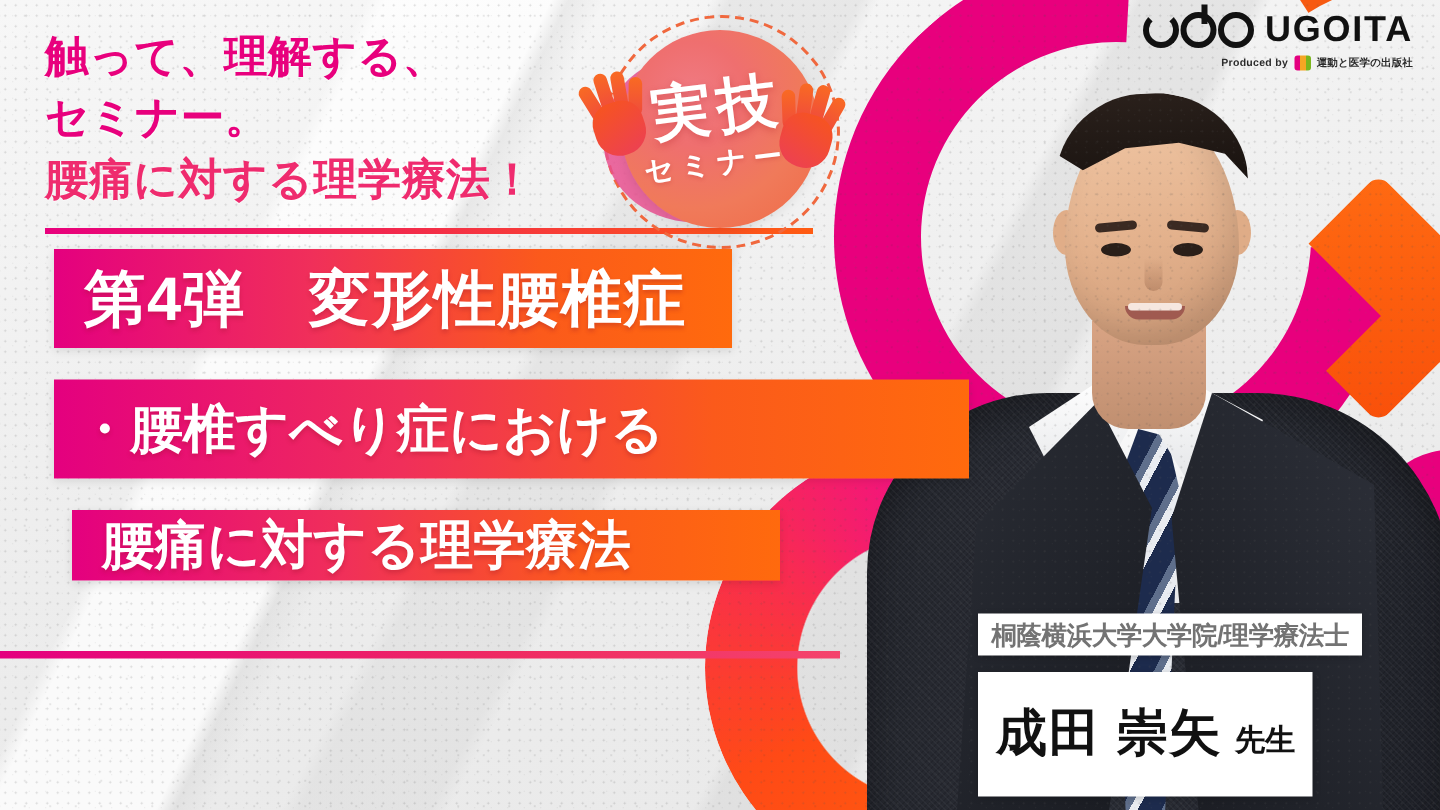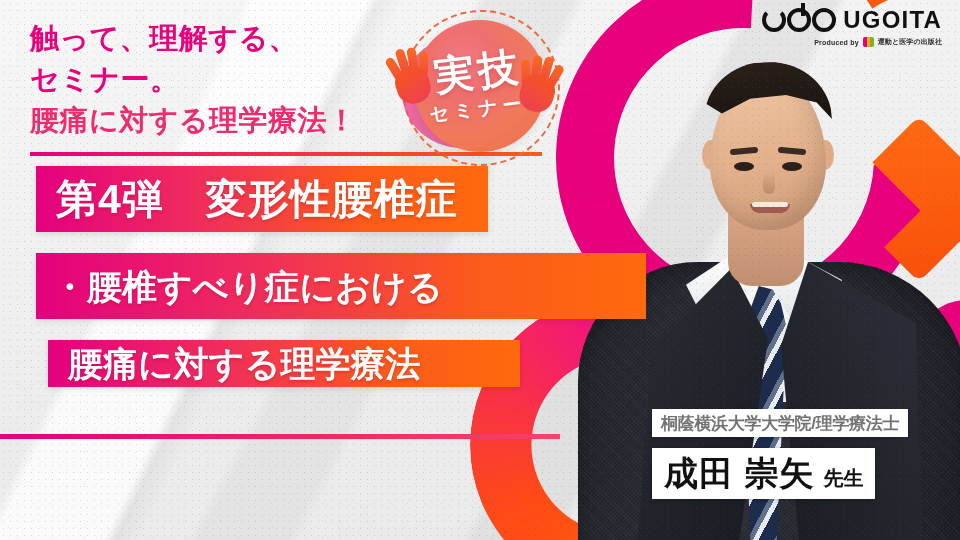--- a/index.html
+++ b/index.html
@@ -251,21 +251,21 @@
 
   
   #affil{
     position:absolute;left:652px;top:409px;height:28px;
     background:#ffffff;display:flex;align-items:center;padding:0 9px;
     box-shadow:0 1px 4px rgba(0,0,0,.22);
   }
   #affil span{color:#737373;font-weight:700;font-size:17px;white-space:nowrap;letter-spacing:-.3px;}
   #namebox{
     position:absolute;left:652px;top:448px;height:51px;
-    background:#ffffff;display:flex;align-items:baseline;padding:0 12px;
+    background:#ffffff;display:flex;align-items:baseline;padding:16px 12px;
     box-shadow:0 1px 5px rgba(0,0,0,.22);
   }
   #namebox .nm{color:#111;font-weight:700;font-size:34px;letter-spacing:1px;line-height:51px;}
   #namebox .hon{color:#111;font-weight:700;font-size:20px;margin-left:9px;line-height:51px;}
 
   
   #logo{position:absolute;right:18px;top:8px;text-align:center;}
   #logo .row{display:flex;align-items:center;justify-content:flex-end;gap:7px;}
   #logo .ugo{
     display:flex;align-items:center;gap:1px;

